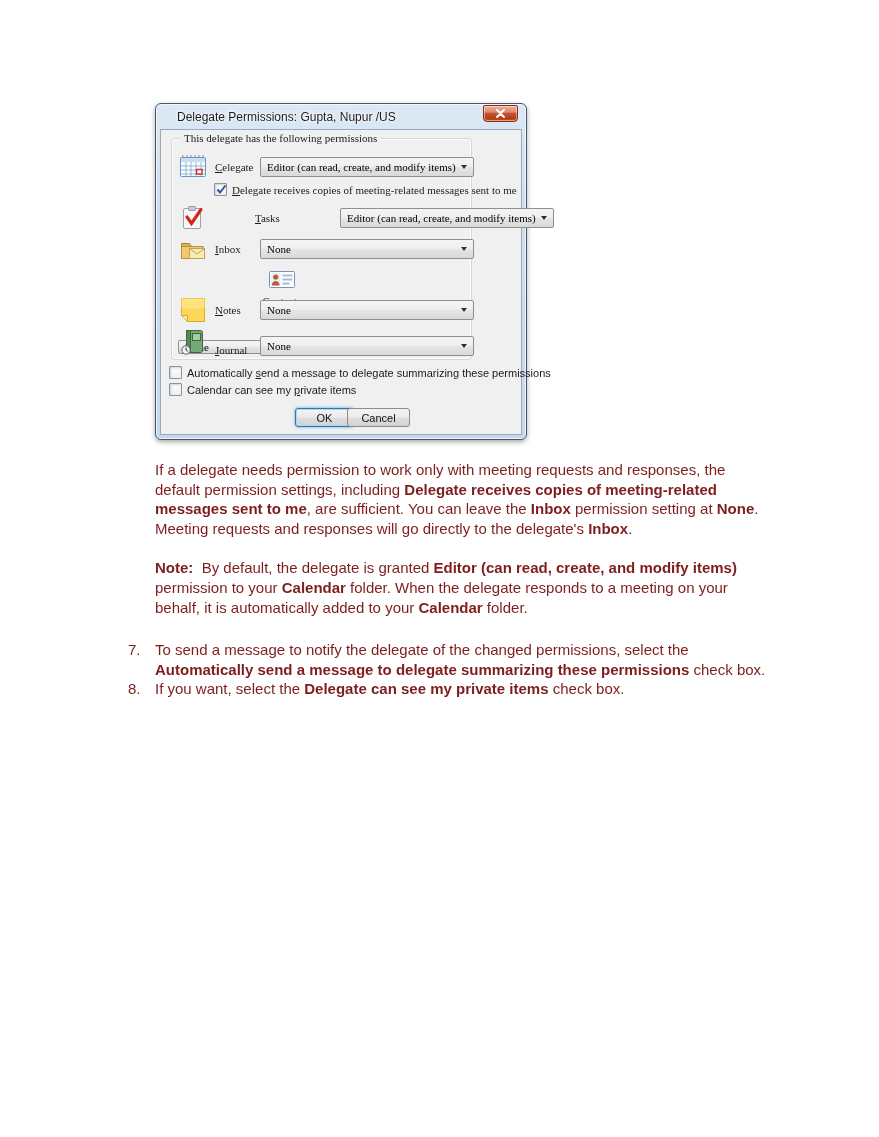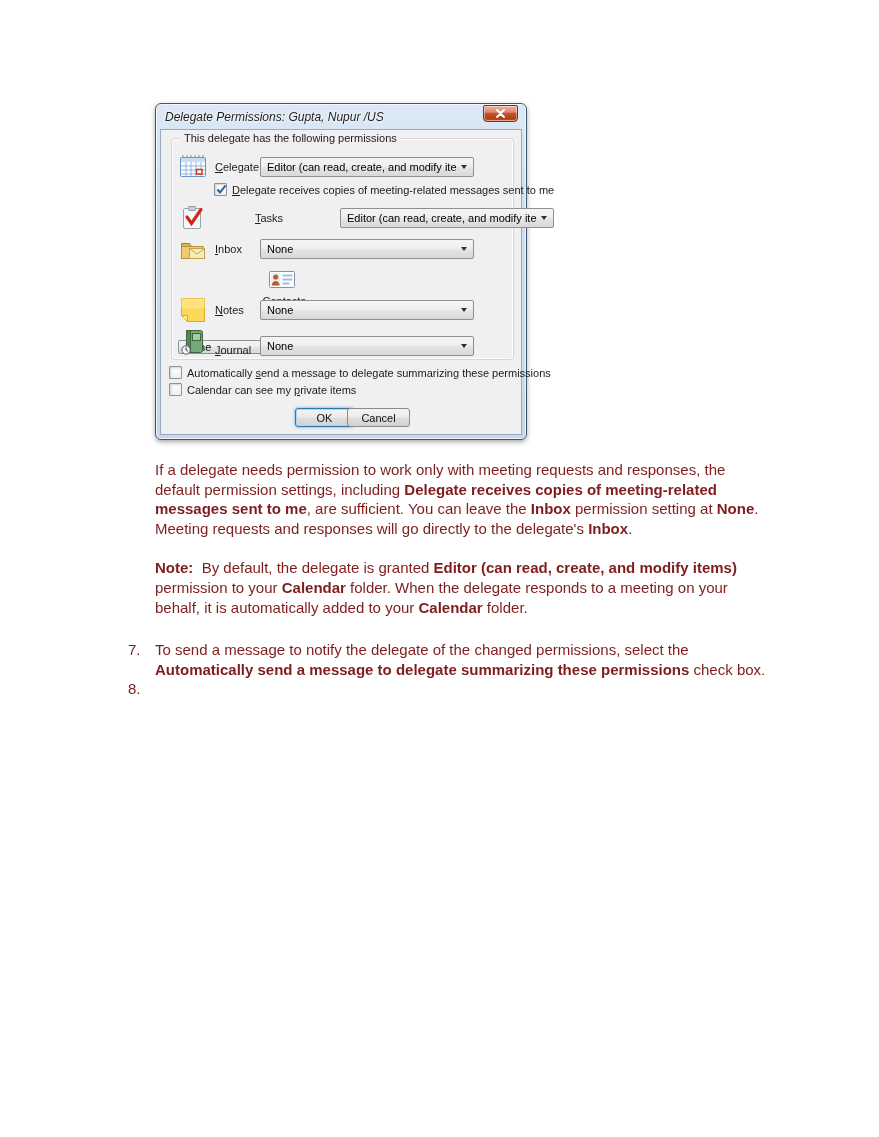--- a/index.html
+++ b/index.html
@@ -17,22 +17,22 @@
     position: absolute; left: 155px; top: 103px;
     width: 372px; height: 337px;
     background: linear-gradient(180deg, #dce9f5 0%, #cfdfee 30%, #c6d8ea 100%);
     border: 1px solid #44566b;
     border-radius: 6px;
     box-shadow: inset 0 0 0 1px rgba(255,255,255,0.65), 0 2px 5px rgba(0,0,0,0.35);
     font-size: 11px; color: #1b1b1b;
   }
   .titlebar {
     position: relative; height: 25px;
-    padding-left: 9px;
-    display: flex; align-items: center; font-style: italic;
+    padding-left: 21px;
+    display: flex; align-items: center;
   }
   .dialog-title {
     font-size: 12px; color: #1c1c1c;
     text-shadow: 0 0 4px #ffffff, 0 0 2px #ffffff;
     white-space: nowrap;
   }
   .close-btn {
     position: absolute; top: 1px; right: 8px;
     width: 35px; height: 17px;
     background: linear-gradient(180deg, #f0b0a0 0%, #dd8a71 40%, #c4542f 50%, #b03c16 85%, #c9602f 100%);
@@ -42,24 +42,25 @@
     display: flex; align-items: center; justify-content: center;
     cursor: default;
   }
   .client {
     position: absolute; left: 4px; right: 4px; top: 25px; bottom: 4px;
     background: #f0f0f0;
     border: 1px solid #9aaabc;
   }
   .groupbox {
     position: absolute; left: 10px; top: 8px;
-    width: 343px; height: 222px;
+    width: 301px; height: 222px;
     border: 1px solid #d5d5d5;
     border-radius: 4px;
     box-shadow: inset 0 0 0 1px #ffffff;
+    font-family: Liberation Serif, serif;
   }
   .gb-label {
     position: absolute; top: -7px; left: 8px;
     background: #f0f0f0; padding: 0 4px;
     color: #1b1b1b; white-space: nowrap;
   }
   .perm-row {
     position: absolute; left: 6px; height: 30px;
     display: flex; align-items: center;
   }
@@ -287,17 +288,18 @@
     <p><span>If a delegate needs permission to work only with meeting requests and responses, the default permission settings, including </span><span style="font-weight: bold;">Delegate receives copies of meeting-related messages sent to me</span><span>, are sufficient. You can leave the </span><span style="font-weight: bold;">Inbox</span><span> permission setting at </span><span style="font-weight: bold;">None</span><span>. Meeting requests and responses will go directly to the delegate's </span><span style="font-weight: bold;">Inbox</span><span>.</span></p>
     <p class="note-para"><span style="font-weight: bold;">Note:</span><span>&nbsp; By default, the delegate is granted </span><span style="font-weight: bold;">Editor (can read, create, and modify items)</span><span> permission to your </span><span style="font-weight: bold;">Calendar</span><span> folder. When the delegate responds to a meeting on your behalf, it is automatically added to your </span><span style="font-weight: bold;">Calendar</span><span> folder.</span></p>
 
     <div class="list">
       <div class="list-item">
         <span class="list-num">7.</span>
         <span class="li-text"><span>To send a message to notify the delegate of the changed permissions, select the </span><span style="font-weight: bold;">Automatically send a message to delegate summarizing these permissions</span><span> check box.</span></span>
       </div>
       <div class="list-item">
         <span class="list-num">8.</span>
+        <span class="li-text"><span>If you want, select the </span><span style="font-weight: bold;">Delegate can see my private items</span><span> check box.</span></span>
       </div>
     </div>
   </div>
 
 </div>
 
 </body></html>

